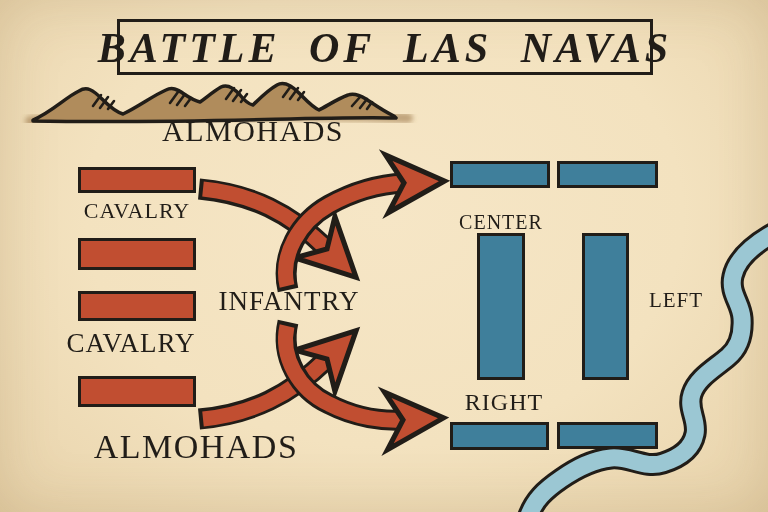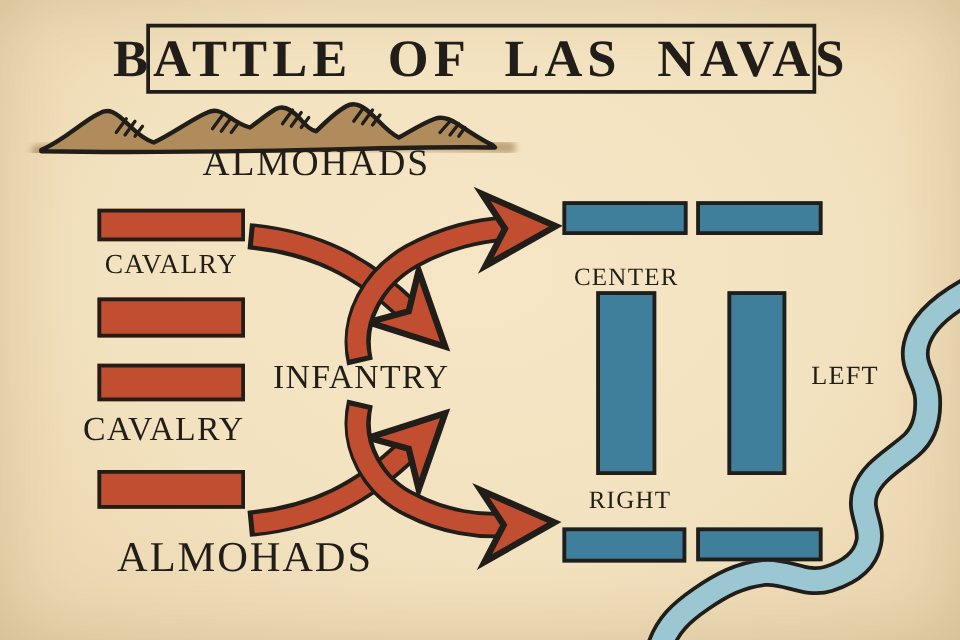--- a/index.html
+++ b/index.html
@@ -20,21 +20,21 @@
   svg.layer{position:absolute;left:0;top:0;width:768px;height:512px;}
 
   .title-box{
     left:117px;top:19px;width:536px;height:56px;
     border:3.5px solid var(--ink);
     display:flex;align-items:center;justify-content:center;
     box-sizing:border-box;
   }
   .title-text{
     font-size:42px;font-weight:bold;letter-spacing:4px;word-spacing:14px;
-    white-space:nowrap;line-height:1;transform:translateY(1px);
+    white-space:nowrap;line-height:1;transform:translateY(1px);font-style:italic;
   }
 
   .lbl{
     position:absolute;font-weight:normal;white-space:nowrap;line-height:1;
     transform:translateX(-50%);letter-spacing:1.5px;
   }
 
   .unit{
     position:absolute;box-sizing:border-box;
     border:3px solid var(--ink);
@@ -130,15 +130,15 @@
 
   <div class="unit blue" style="left:450px;top:161px;width:100px;height:27px;"></div>
   <div class="unit blue" style="left:557px;top:161px;width:101px;height:27px;"></div>
   <div class="unit blue" style="left:477px;top:233px;width:48px;height:147px;"></div>
   <div class="unit blue" style="left:582px;top:233px;width:47px;height:147px;"></div>
   <div class="unit blue" style="left:450px;top:422px;width:99px;height:28px;"></div>
   <div class="unit blue" style="left:557px;top:422px;width:101px;height:27px;"></div>
 
   <div class="lbl" style="left:501px;top:192px;font-size:20px;letter-spacing:1px;margin-top:20px;">CENTER</div>
   <div class="lbl" style="left:676px;top:290px;font-size:21px;letter-spacing:1px;">LEFT</div>
-  <div class="lbl" style="left:504px;top:390px;font-size:20px;letter-spacing:1px;">RIGHT</div>
+  <div class="lbl" style="left:504px;top:390px;font-size:24px;letter-spacing:1px;">RIGHT</div>
 
 </div>
 
 </body></html>

